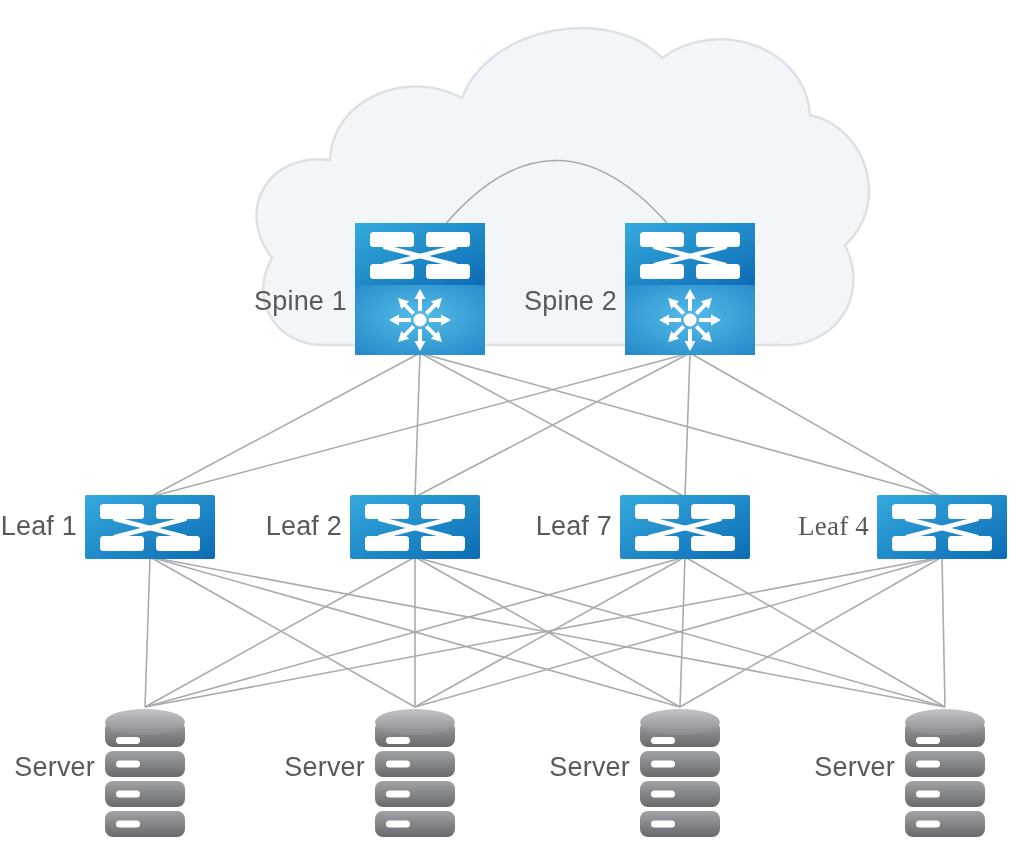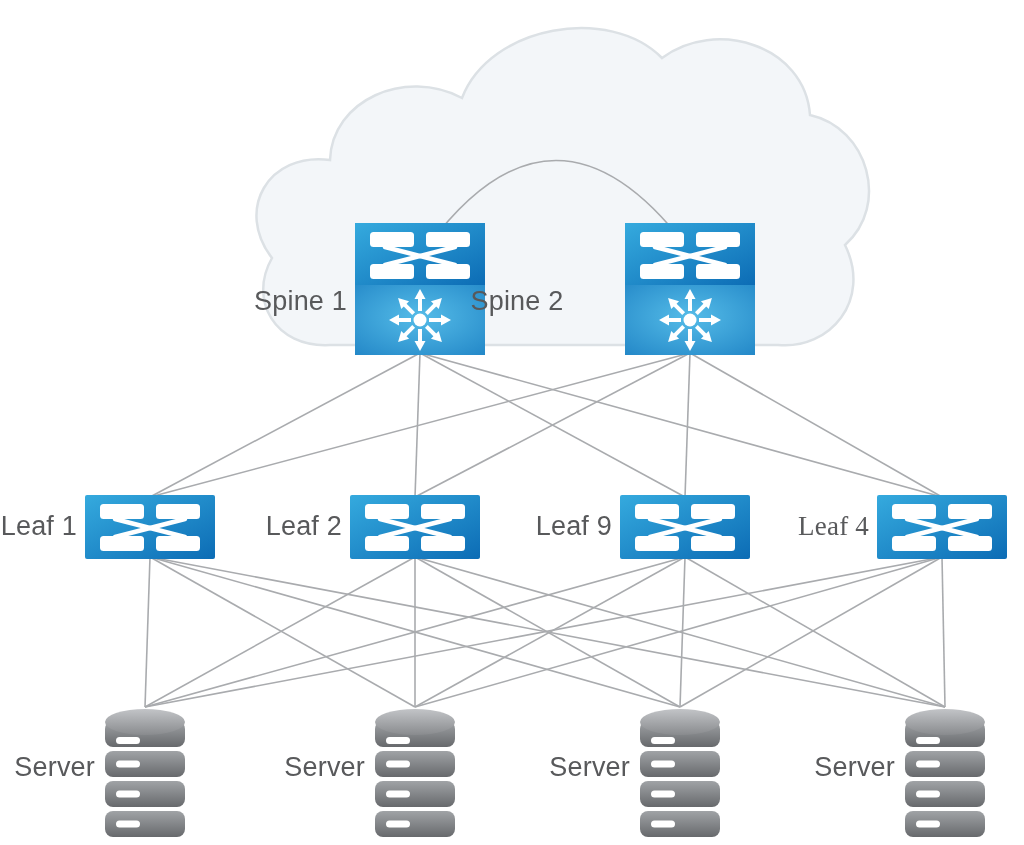--- a/index.html
+++ b/index.html
@@ -192,23 +192,23 @@
         <use href="#server-glyph"></use>
       </svg>
   </div>
   <div class="node" style="left: 903px; top: 705px; width: 84px; height: 136px;">
     <svg viewBox="0 0 84 136">
         <use href="#server-glyph"></use>
       </svg>
   </div>
 
   <div class="node-label" style="left: 147px; top: 283px;">Spine 1</div>
-  <div class="node-label" style="left: 417px; top: 283px; text-align: center;">Spine 2</div>
+  <div class="node-label" style="left: 417px; top: 283px;">Spine 2</div>
   <div class="node-label" style="left: -123px; top: 508px;">Leaf 1</div>
   <div class="node-label" style="left: 142px; top: 508px;">Leaf 2</div>
-  <div class="node-label" style="left: 412px; top: 508px;">Leaf 9</div>
+  <div class="node-label" style="left: 412px; top: 508px;">Leaf 7</div>
   <div class="node-label" style="left: 669px; top: 508px; font-family: Liberation Serif, serif;">Leaf 4</div>
   <div class="node-label" style="left: -105px; top: 749px;">Server</div>
   <div class="node-label" style="left: 165px; top: 749px;">Server</div>
   <div class="node-label" style="left: 430px; top: 749px;">Server</div>
   <div class="node-label" style="left: 695px; top: 749px;">Server</div>
 
 </div>
 
 </body></html>

